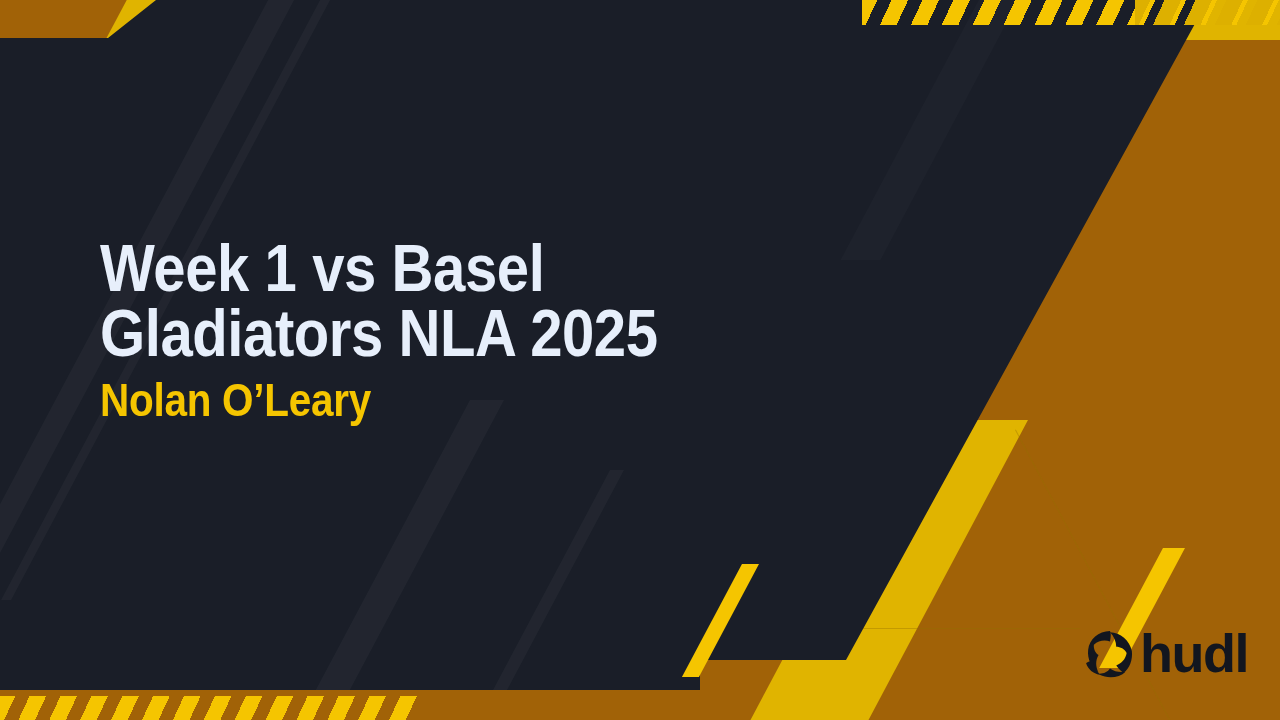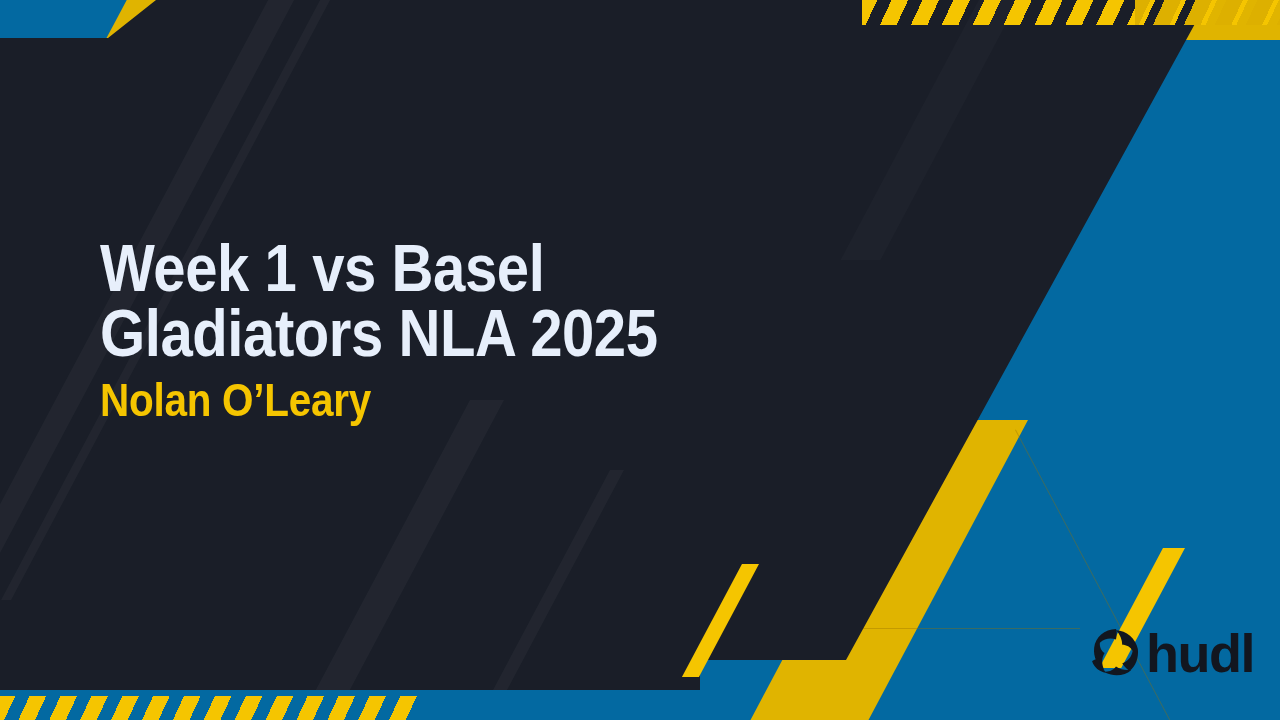--- a/index.html
+++ b/index.html
@@ -7,21 +7,21 @@
     width:1280px; height:720px;
     overflow:hidden;
     background:#F5C500;
     font-family:"Liberation Sans", sans-serif;
   }
 
   #slide {
     position:relative;
     width:1280px; height:720px;
     overflow:hidden;
-    background:#0369a1;
+    background:#a16207;
   }
 
   
   .layer { position:absolute; top:0; left:0; width:1280px; height:720px; }
 
   
   .gold-band {
     position:absolute;
     background:#E0B400;
   }
@@ -179,23 +179,23 @@
     font-size:46px;
     line-height:1.0;
     letter-spacing:-0.3px;
     transform:scaleX(0.88);
     transform-origin:left center;
   }
 
   
   .logo {
     position:absolute;
-    right:26px; bottom:40px;
+    right:32px; bottom:40px;
     display:flex;
-    align-items:flex-start;
+    align-items:flex-end;
     gap:4px;
   }
   .logo-mark { width:52px; height:52px; display:block; }
   .logo-word {
     color:#12161F;
     font-family:"Liberation Sans", sans-serif;
     font-weight:700;
     font-size:54px;
     line-height:1;
     letter-spacing:-1.5px;

